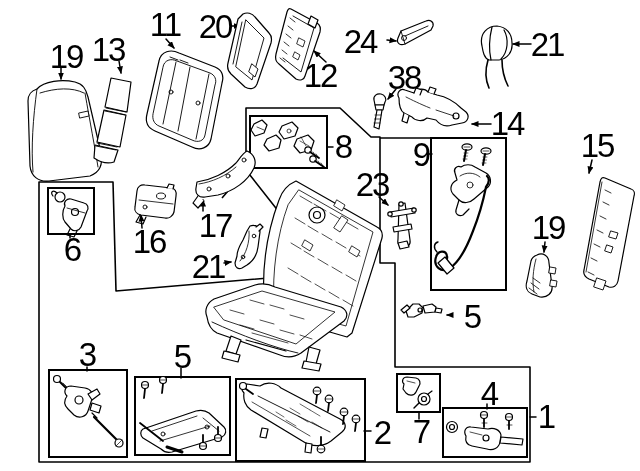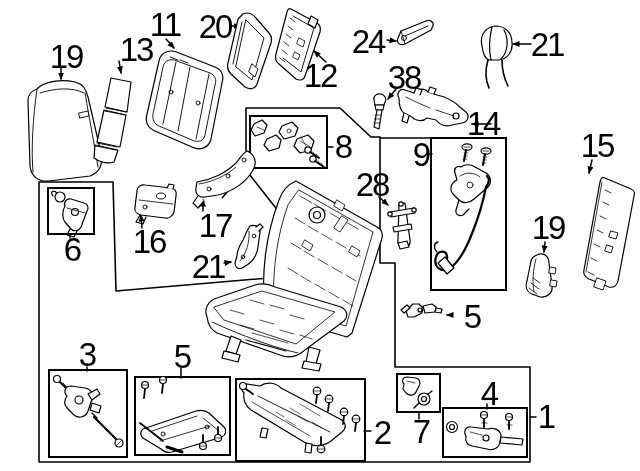--- a/index.html
+++ b/index.html
@@ -331,31 +331,31 @@
       <path fill="none" stroke-width="0.7" d="M481,415 h6 M506,417 h6 M482,423 h5 M507,425 h5"></path>
       <path d="M466,436 C463,431 466,426 471,427 L488,429 C494,427 500,430 501,435 L500,442 C499,448 493,451 487,449 L472,446 C467,445 465,441 466,436 Z"></path>
       <circle fill="none" cx="486" cy="438" r="3"></circle>
       <path d="M501,437 L523,439 L522,445 L500,443 Z"></path>
       <path fill="none" stroke-width="0.7" d="M470,432 l12,3"></path>
     </g>
   </g>
 </svg>
 
   <div class="callout" style="left:66px;top:56px">19</div>
-  <div class="callout" style="left:136px;top:49px">13</div>
+  <div class="callout" style="left:108px;top:49px">13</div>
   <div class="callout" style="left:165px;top:24px">11</div>
   <div class="callout" style="left:215px;top:26px">20</div>
   <div class="callout" style="left:320px;top:75px">12</div>
-  <div class="callout" style="left:368px;top:41px">24</div>
+  <div class="callout" style="left:360px;top:41px">24</div>
   <div class="callout" style="left:547px;top:44px">21</div>
   <div class="callout" style="left:404px;top:77px">38</div>
-  <div class="callout" style="left:483px;top:123px">14</div>
+  <div class="callout" style="left:507px;top:123px">14</div>
   <div class="callout" style="left:343px;top:146px">8</div>
   <div class="callout" style="left:421px;top:154px">9</div>
-  <div class="callout" style="left:372px;top:184px">28</div>
+  <div class="callout" style="left:372px;top:184px">23</div>
   <div class="callout" style="left:597px;top:145px">15</div>
   <div class="callout" style="left:548px;top:227px">19</div>
   <div class="callout" style="left:149px;top:241px">16</div>
   <div class="callout" style="left:215px;top:225px">17</div>
   <div class="callout" style="left:208px;top:266px">21</div>
   <div class="callout" style="left:72px;top:249px">6</div>
   <div class="callout" style="left:472px;top:316px">5</div>
   <div class="callout" style="left:87px;top:354px">3</div>
   <div class="callout" style="left:182px;top:356px">5</div>
   <div class="callout" style="left:382px;top:432px">2</div>

